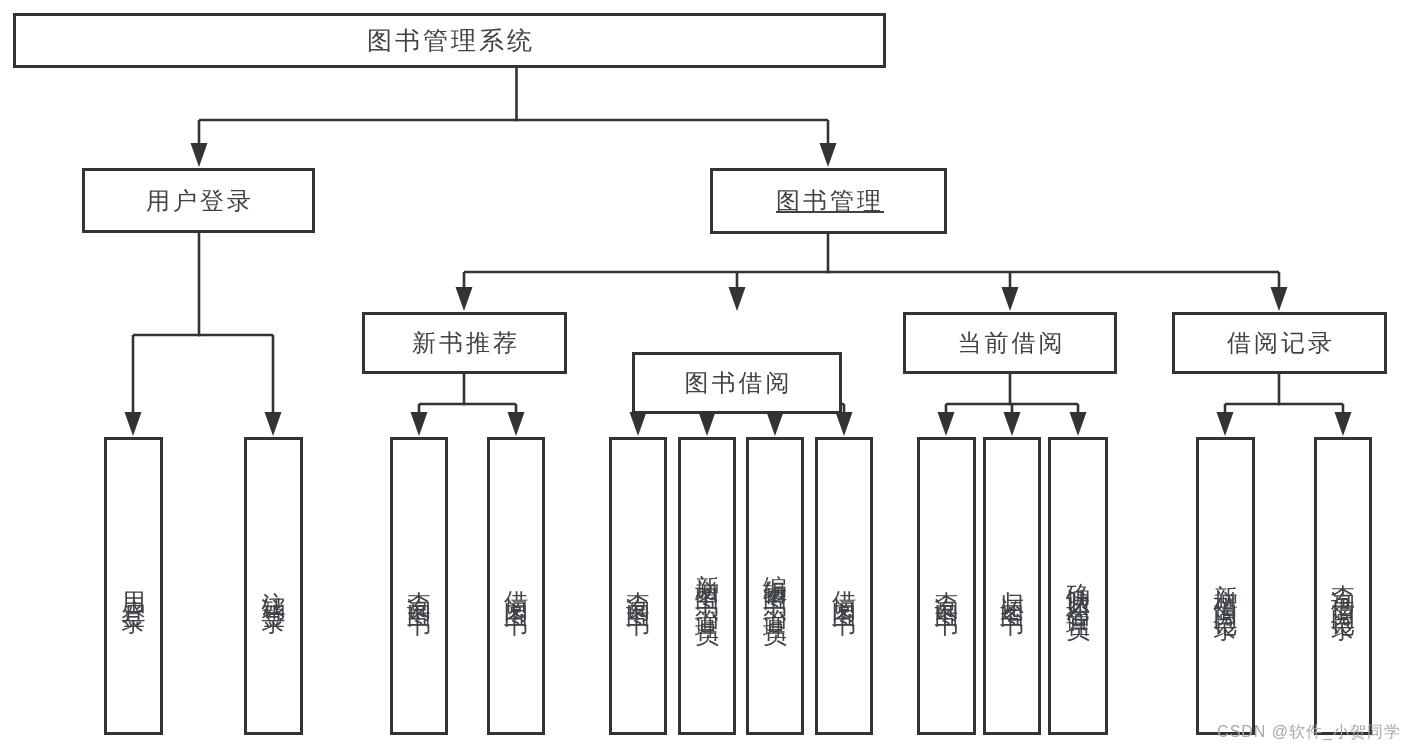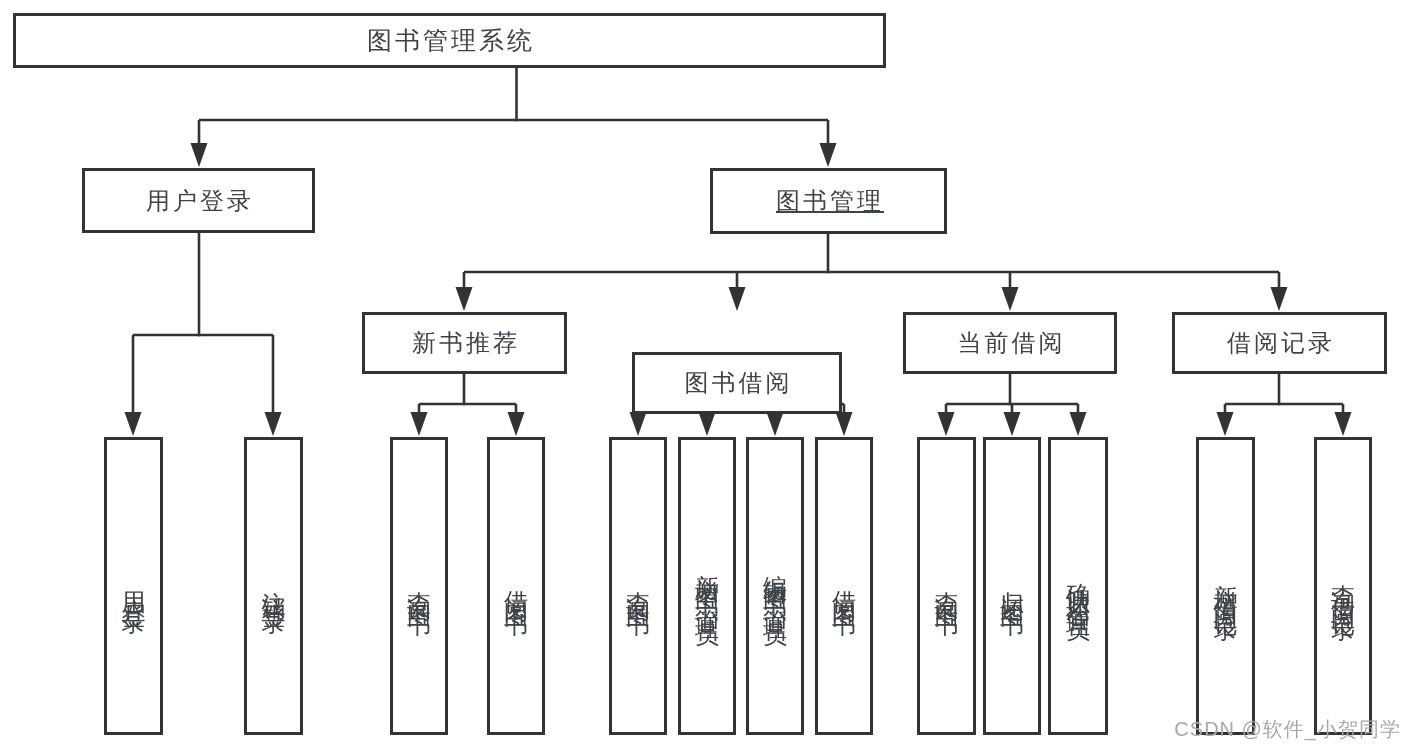--- a/index.html
+++ b/index.html
@@ -39,21 +39,21 @@
     writing-mode:vertical-rl;
     text-orientation:mixed;
     font-size:24px;
     letter-spacing:7px;
     white-space:nowrap;
     color:var(--text);
   }
   .watermark{
     position:absolute;
     right:4px;bottom:4px;
-    font-size:20px;
+    font-size:16px;
     color:var(--wm);
     letter-spacing:1px;
     white-space:nowrap;
   }
 </style>
 </head>
 <body>
 
 <div class="canvas">
 

